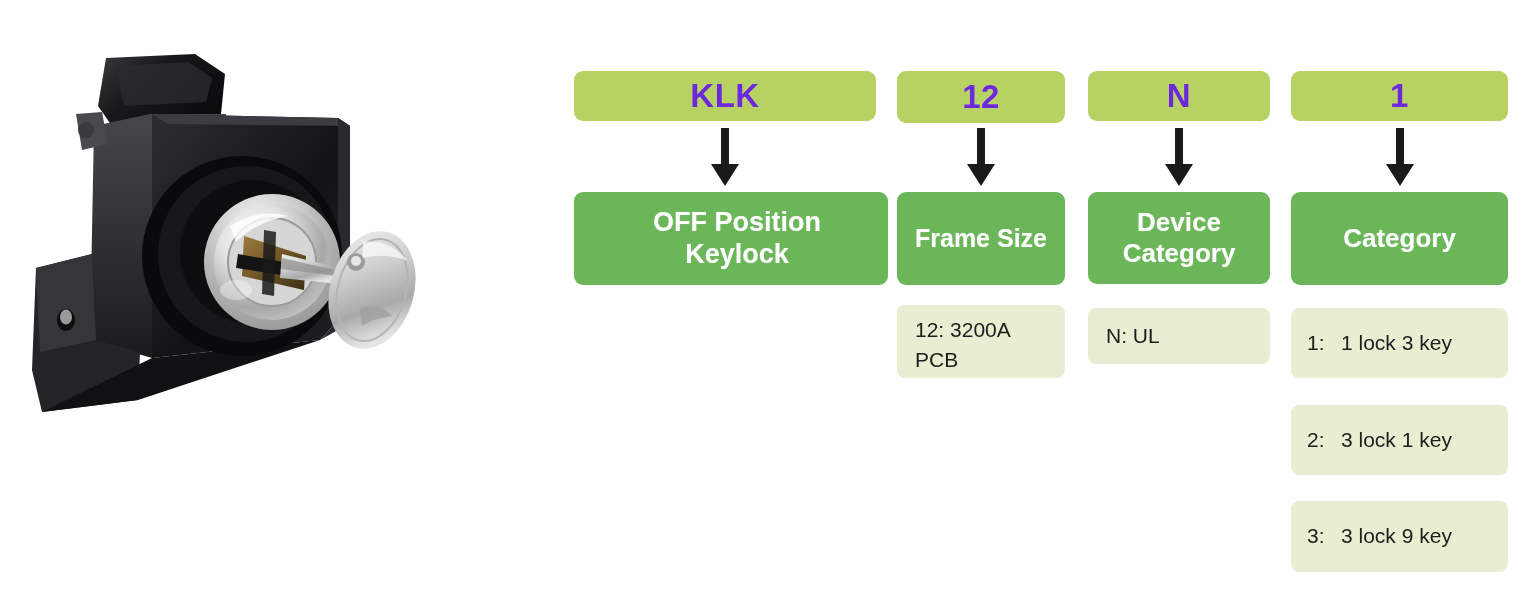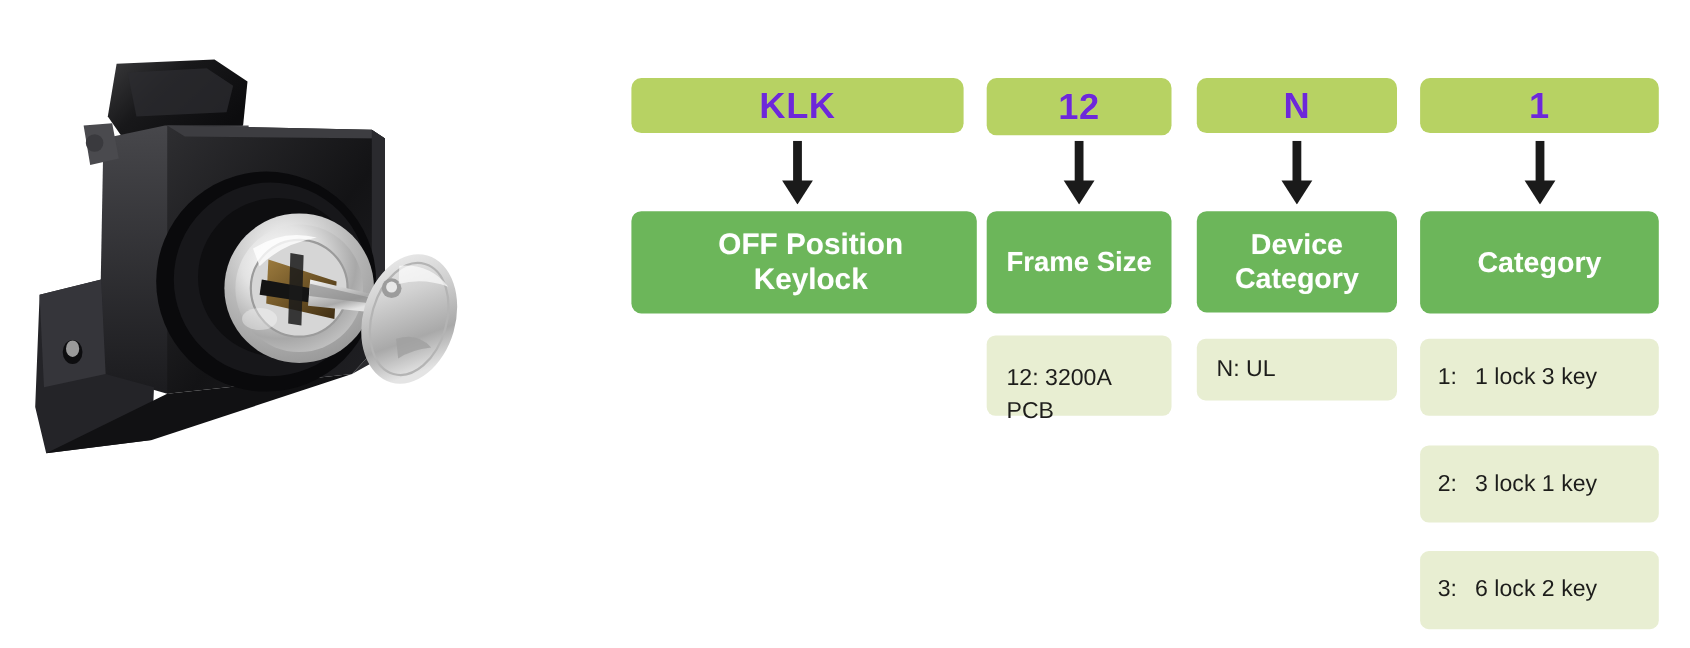--- a/index.html
+++ b/index.html
@@ -101,21 +101,21 @@
   #box-label-1 { left: 574px;  top: 192px; width: 302px; height: 93px; font-size: 27px; padding-left: 12px; }
   #box-label-2 { left: 897px;  top: 192px; width: 168px; height: 93px; font-size: 25px; text-align: right; }
   #box-label-3 { left: 1088px; top: 192px; width: 182px; height: 92px; font-size: 26px; }
   #box-label-4 { left: 1291px; top: 192px; width: 217px; height: 93px; font-size: 26px; }
 
   #arrow-1 { left: 708px;  top: 128px; height: 58px; }
   #arrow-2 { left: 964px;  top: 128px; height: 58px; }
   #arrow-3 { left: 1162px; top: 128px; height: 58px; }
   #arrow-4 { left: 1383px; top: 128px; height: 58px; }
 
-  #desc-2-1 { left: 897px;  top: 305px; width: 168px; height: 73px; align-items: flex-start; padding-top: 24px; }
+  #desc-2-1 { left: 897px;  top: 305px; width: 168px; height: 73px; align-items: flex-start; padding-top: 10px; }
   #desc-3-1 { left: 1088px; top: 308px; width: 182px; height: 56px; }
   #desc-4-1 { left: 1291px; top: 308px; width: 217px; height: 70px; }
   #desc-4-2 { left: 1291px; top: 405px; width: 217px; height: 70px; }
   #desc-4-3 { left: 1291px; top: 501px; width: 217px; height: 71px; }
 </style>
 </head>
 <body>
 
 <div id="product-photo">
   <svg viewBox="0 0 420 385" xmlns="http://www.w3.org/2000/svg">
@@ -275,16 +275,16 @@
   <div class="desc-box two-col" id="desc-4-1">
     <span class="key">1:</span>
     <span class="desc-text">1 lock 3 key</span>
   </div>
   <div class="desc-box two-col" id="desc-4-2">
     <span class="key">2:</span>
     <span class="desc-text">3 lock 1 key</span>
   </div>
   <div class="desc-box two-col" id="desc-4-3">
     <span class="key">3:</span>
-    <span class="desc-text">6 lock 2 key</span>
+    <span class="desc-text">3 lock 9 key</span>
   </div>
 
 </div>
 
 </body></html>

